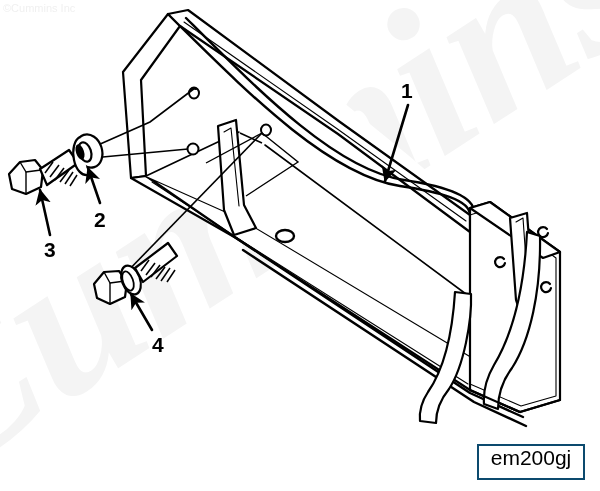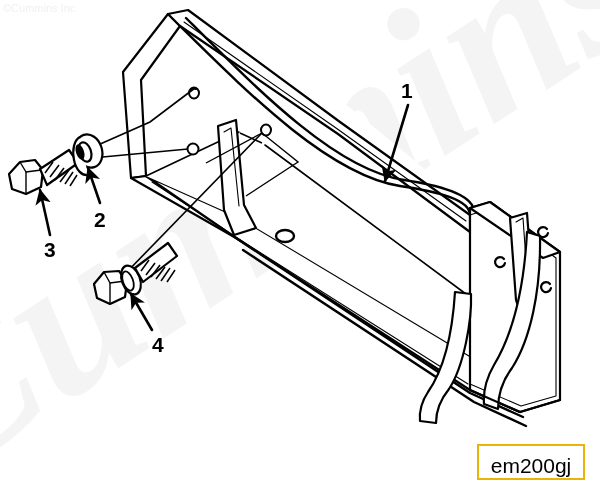--- a/index.html
+++ b/index.html
@@ -35,24 +35,24 @@
     letter-spacing: 0px;
     white-space: nowrap;
     user-select: none;
   }
   .part-code-box {
     position: absolute;
     left: 477px;
     top: 444px;
     width: 108px;
     height: 36px;
-    border: 2px solid #eab308;
+    border: 2px solid #0c4a6e;
     background: #ffffff;
     display: flex;
-    align-items: flex-end;
+    align-items: flex-start;
     justify-content: center;
     box-sizing: border-box;
   }
   .part-code-text {
     font-family: "Liberation Sans", sans-serif;
     font-size: 21px;
     color: #000000;
     letter-spacing: 0px;
   }
   .callout-num {

